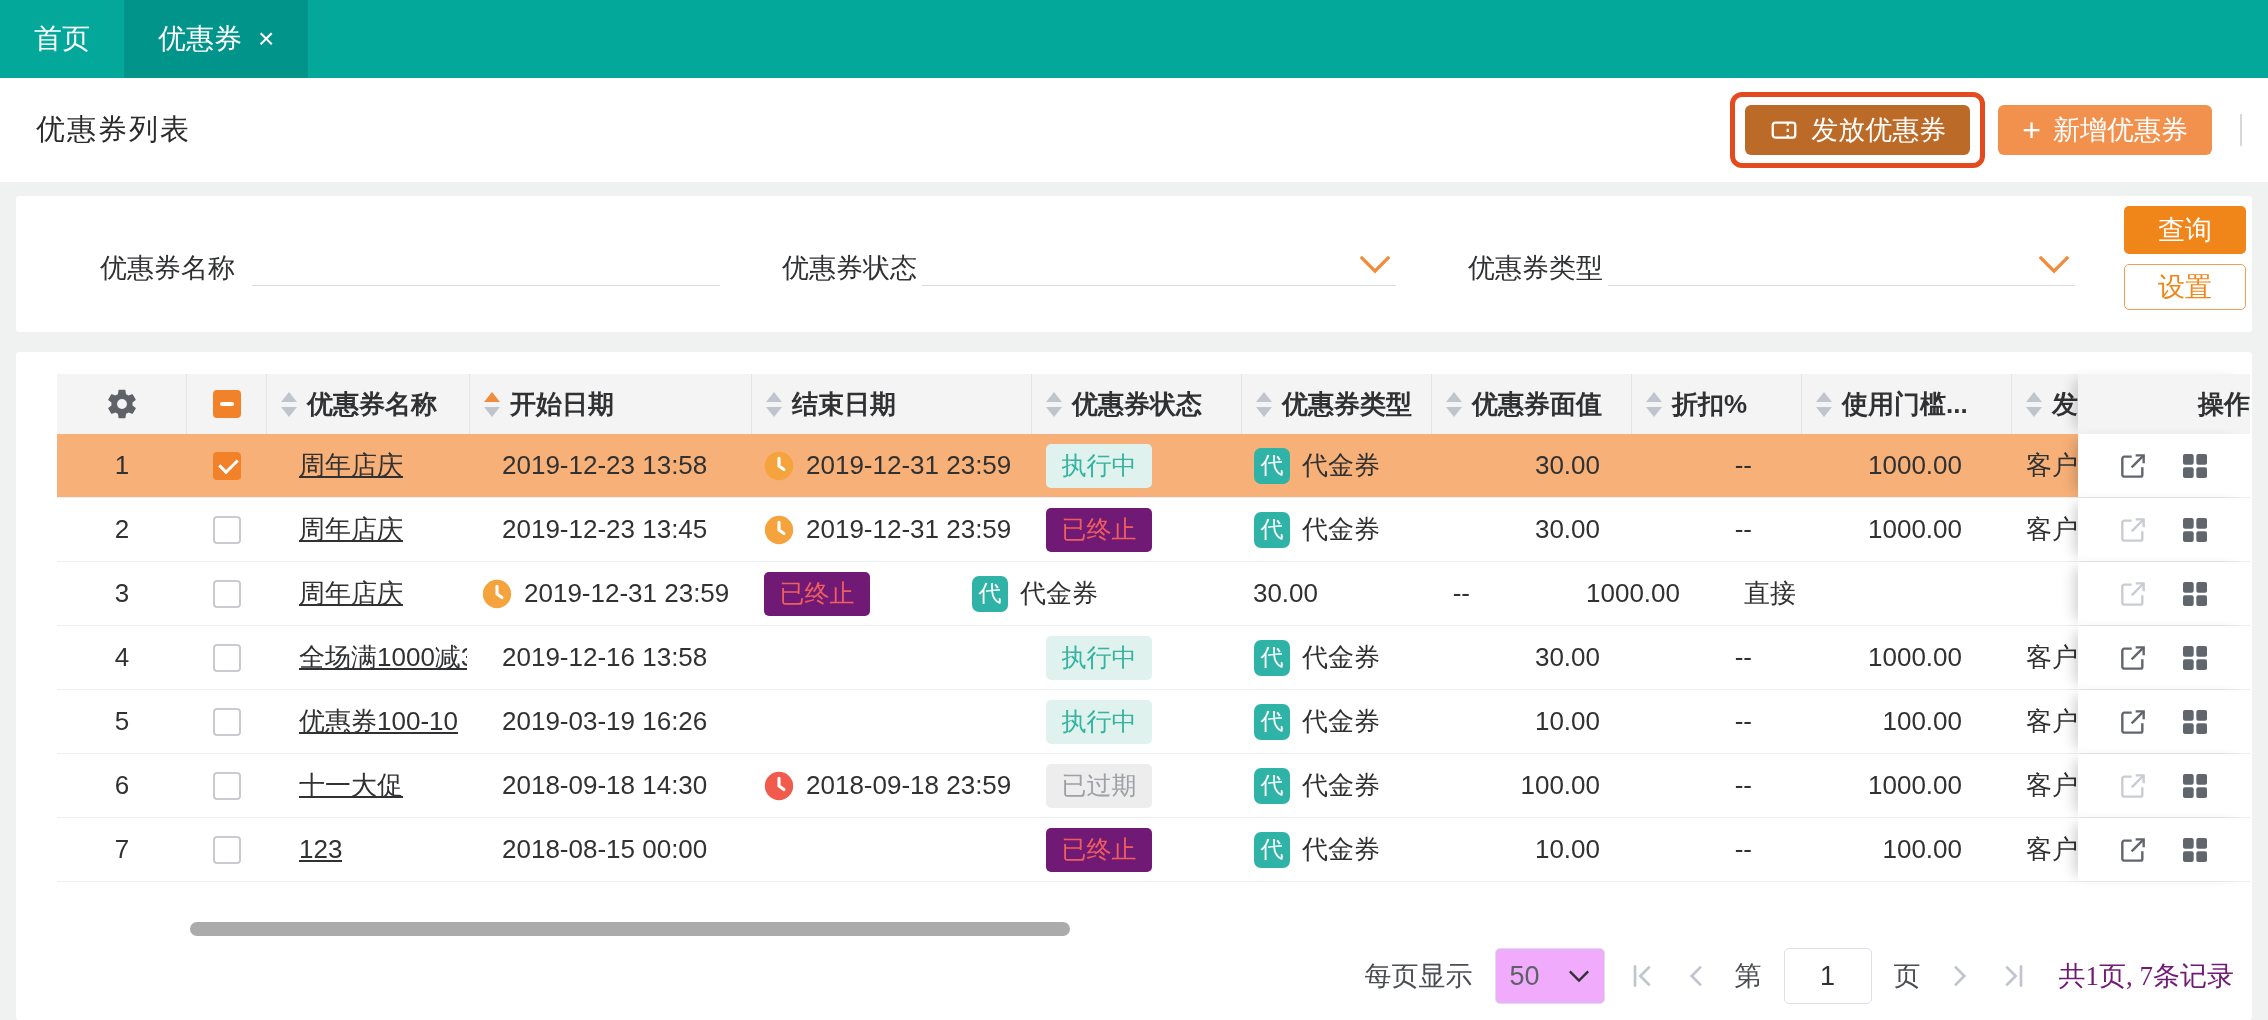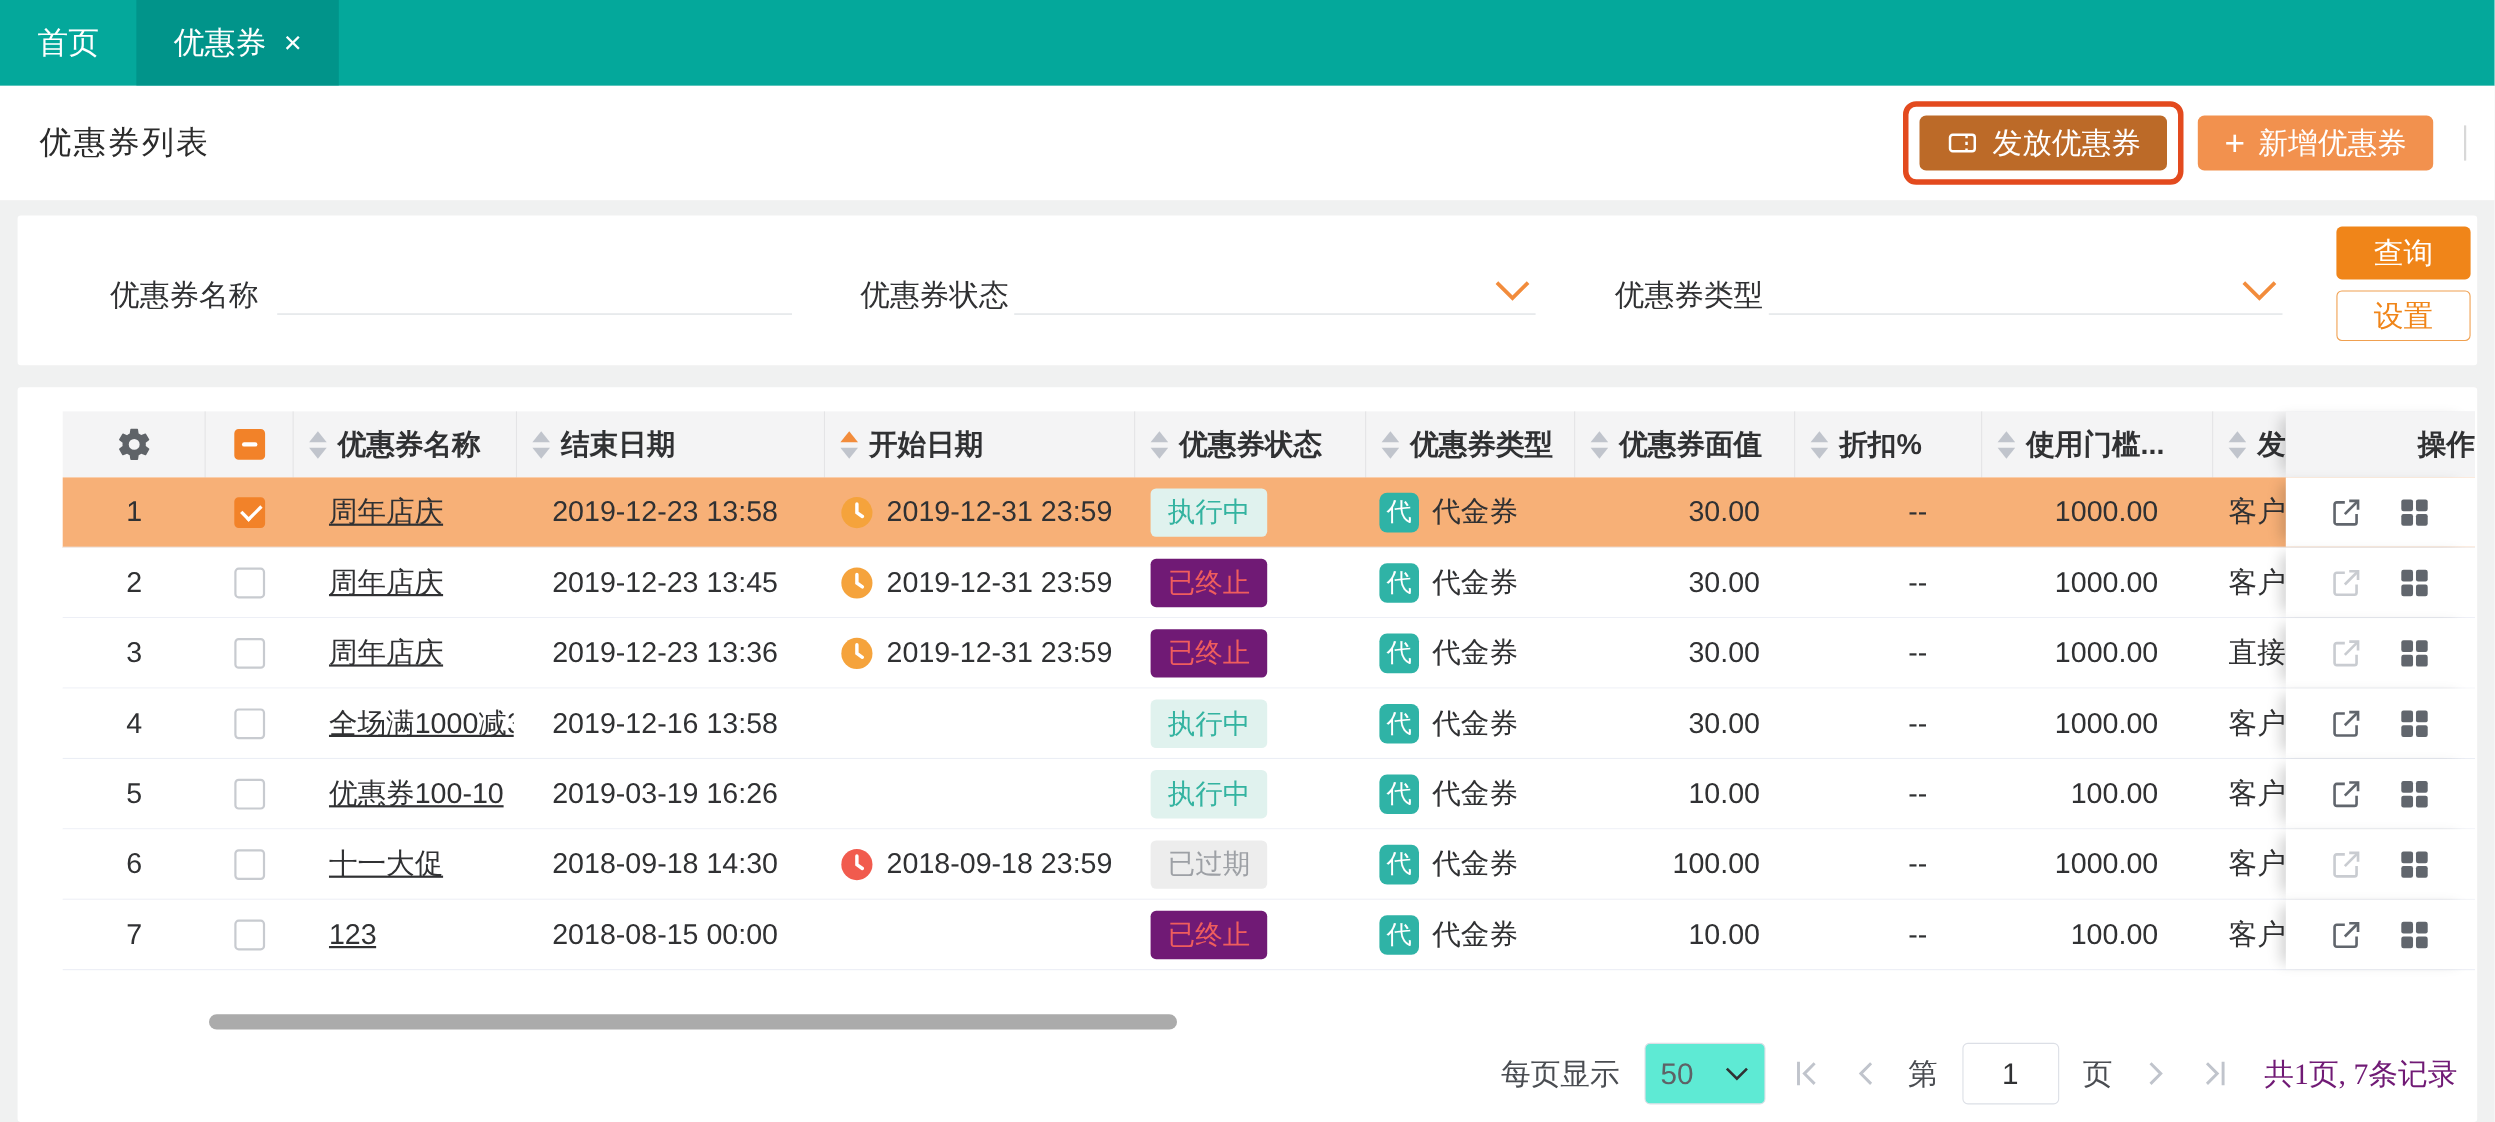--- a/index.html
+++ b/index.html
@@ -99,21 +99,21 @@
 
   .op { display:inline-flex; color:#61666D; cursor:pointer; }
   .op.disabled { color:#C9CCD1; }
   .gear { display:inline-flex; color:#5F6368; cursor:pointer; }
 
   .hscroll { position:absolute; left:174px; top:570px; width:880px; height:14px; cursor:pointer; }
   .hscroll .thumb { width:100%; height:100%; background:#ABABAB; border-radius:7px; }
 
   
   .footer { position:absolute; right:18px; top:594px; height:60px; display:flex; align-items:center; gap:22px; font-size:27px; color:#4A4D52; }
-  .pselect { width:110px; height:56px; border:1px solid #DCDFE6; border-radius:5px; display:flex; align-items:center; justify-content:space-between; padding:0 14px; color:#5E6266; cursor:pointer; background:#5eead4; }
+  .pselect { width:110px; height:56px; border:1px solid #DCDFE6; border-radius:5px; display:flex; align-items:center; justify-content:space-between; padding:0 14px; color:#5E6266; cursor:pointer; background:#f0abfc; }
   .pinput { width:88px; height:56px; border:1px solid #DCDFE6; border-radius:5px; display:flex; align-items:center; justify-content:center; color:#303133; background:#fff; }
   .nav-ic { display:inline-flex; color:#C0C4CC; cursor:pointer; }
   .ptotal { color:#701a75; margin-left:8px;font-family:Liberation Serif, serif; }
 </style>
 </head>
 <body>
 
 <div class="app">
 
   <div class="tabbar">
@@ -186,33 +186,33 @@
         <div class="th col-check">
           <span class="checkbox indet"></span>
         </div>
         <div class="th col-name">
           <span class="carets">
               <i class="c-up"></i>
               <i class="c-down"></i>
             </span>
           <span>优惠券名称</span>
         </div>
+        <div class="th col-start sort-up-active">
+          <span class="carets">
+              <i class="c-up"></i>
+              <i class="c-down"></i>
+            </span>
+          <span>开始日期</span>
+        </div>
         <div class="th col-end">
           <span class="carets">
               <i class="c-up"></i>
               <i class="c-down"></i>
             </span>
           <span>结束日期</span>
-        </div>
-        <div class="th col-start sort-up-active">
-          <span class="carets">
-              <i class="c-up"></i>
-              <i class="c-down"></i>
-            </span>
-          <span>开始日期</span>
         </div>
         <div class="th col-status">
           <span class="carets">
               <i class="c-up"></i>
               <i class="c-down"></i>
             </span>
           <span>优惠券状态</span>
         </div>
         <div class="th col-type">
           <span class="carets">
@@ -350,21 +350,20 @@
     </div>
   </div>
           <div class="tr">
     <div class="td col-idx">3</div>
     <div class="td col-check">
       <span class="checkbox"></span>
     </div>
     <div class="td col-name">
       <a class="name-link">周年店庆</a>
     </div>
-    <div class="td col-start">2019-12-23 13:36</div>
     <div class="td col-end">
       <span class="clock orange">
         <svg width="34" height="34" viewBox="0 0 24 24">
                   <circle cx="12" cy="12" r="10" fill="currentColor"></circle>
                   <path d="M12 6.5V12l3.5 2.5" stroke="#fff" stroke-width="2.2" fill="none" stroke-linecap="round"></path>
                 </svg>
       </span>
       <span>2019-12-31 23:59</span>
     </div>
     <div class="td col-status">

